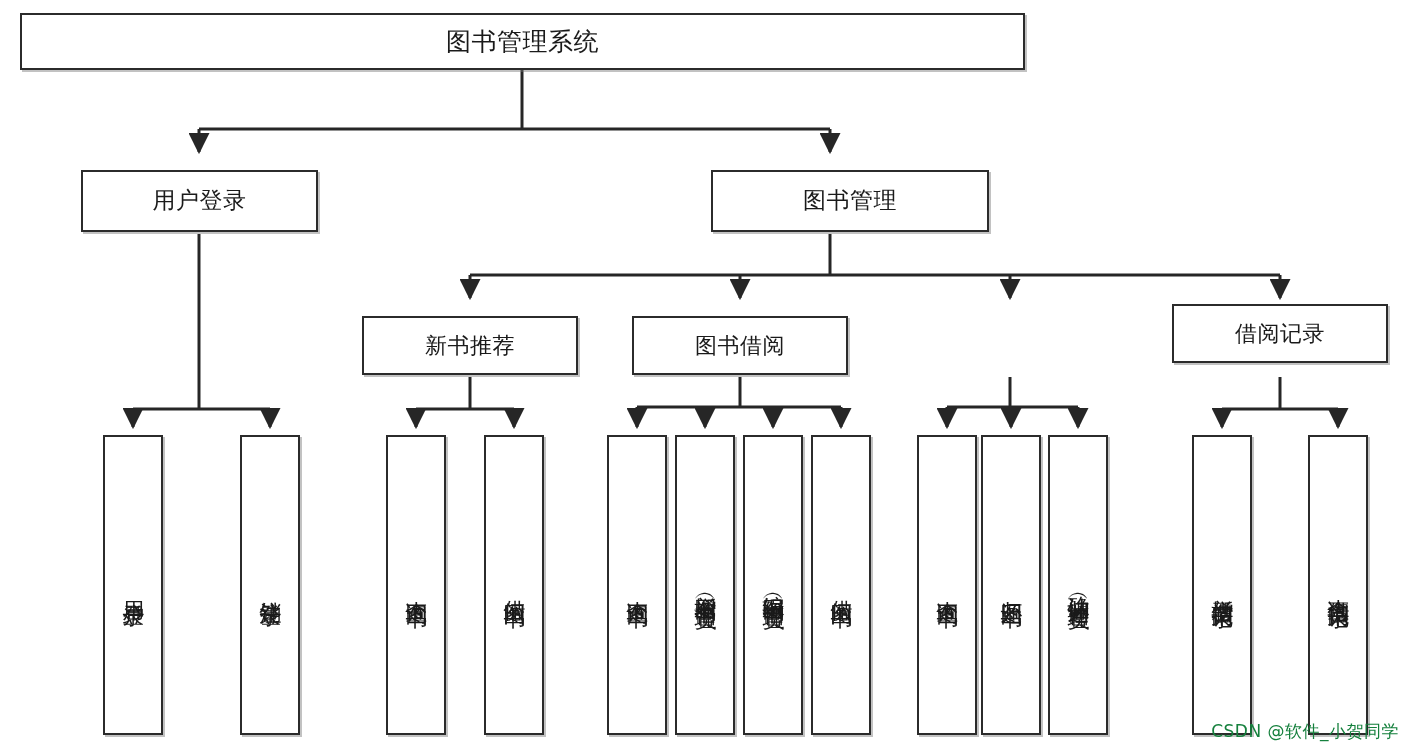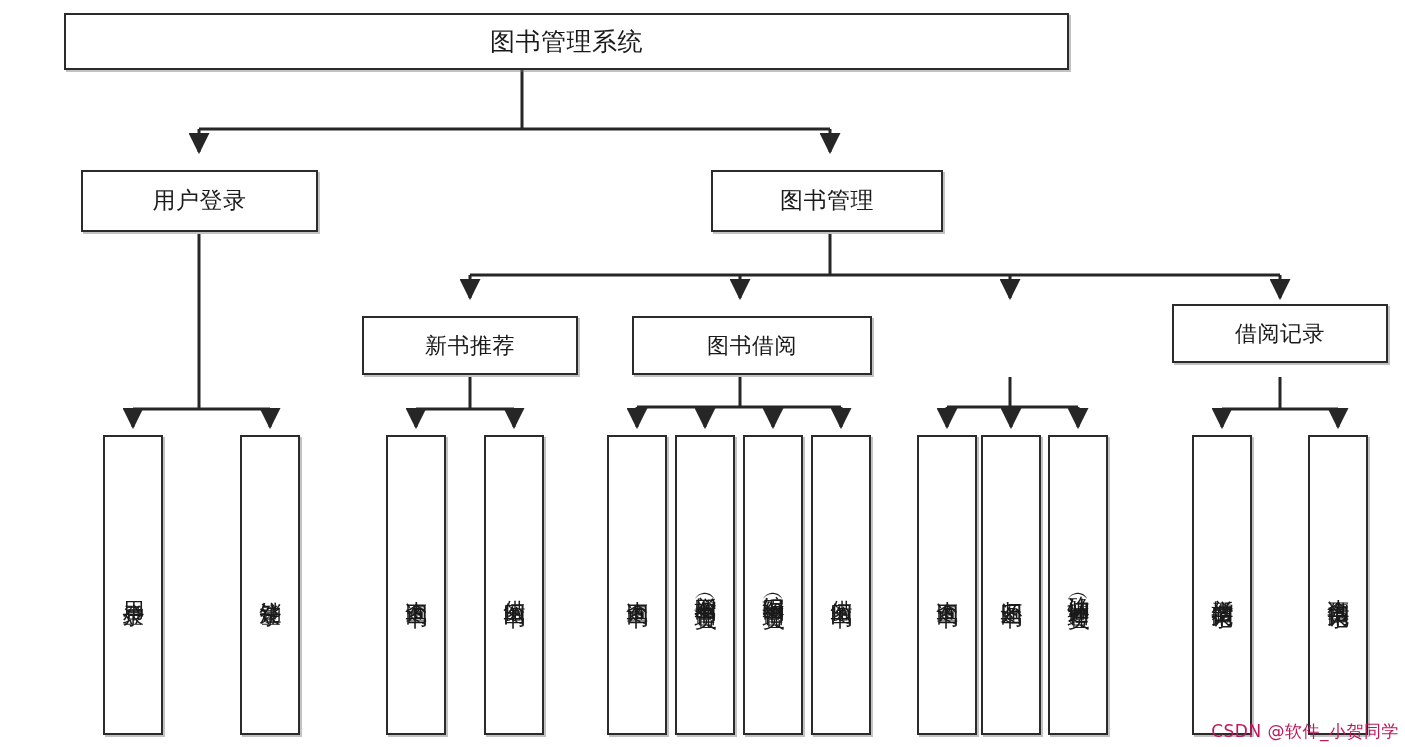--- a/index.html
+++ b/index.html
@@ -58,21 +58,21 @@
     font-size: 22px;
     line-height: 1.22;
     letter-spacing: 2px;
     white-space: nowrap;
   }
   .watermark {
     position: absolute;
     right: 6px;
     bottom: 4px;
     font-size: 17px;
-    color: #be185d;
+    color: #15803d;
     z-index: 5;
     white-space: nowrap;
     letter-spacing: 0.5px;
   }
 </style>
 </head>
 <body>
 
 <div id="diagram">
 
@@ -119,35 +119,35 @@
       <path d="M 1011 407 L 1011 427" marker-end="url(#arrow)"></path>
       <path d="M 1078 407 L 1078 427" marker-end="url(#arrow)"></path>
 
       <path d="M 1280 377 L 1280 409"></path>
       <path d="M 1222 409 L 1338 409"></path>
       <path d="M 1222 409 L 1222 427" marker-end="url(#arrow)"></path>
       <path d="M 1338 409 L 1338 427" marker-end="url(#arrow)"></path>
     </g>
   </svg>
 
-  <div class="node root" style="left:20px; top:13px; width:1005px; height:57px;margin-left:44px;">
+  <div class="node root" style="left:20px; top:13px; width:1005px; height:57px;">
     <span class="lbl">图书管理系统</span>
   </div>
 
   <div class="node lvl2" style="left:81px; top:170px; width:237px; height:62px;">
     <span class="lbl">用户登录</span>
   </div>
-  <div class="node lvl2" style="left:711px; top:170px; width:232px; height:62px;">
+  <div class="node lvl2" style="left:711px; top:170px; width:278px; height:62px;">
     <span class="lbl">图书管理</span>
   </div>
 
   <div class="node lvl3" style="left:362px; top:316px; width:216px; height:59px;">
     <span class="lbl">新书推荐</span>
   </div>
-  <div class="node lvl3" style="left:632px; top:316px; width:240px; height:59px;">
+  <div class="node lvl3" style="left:632px; top:316px; width:216px; height:59px;">
     <span class="lbl">图书借阅</span>
   </div>
   <div class="node lvl3" style="left:1172px; top:304px; width:216px; height:59px;">
     <span class="lbl">借阅记录</span>
   </div>
 
   <div class="node leaf" style="left:103px; top:435px; width:60px; height:300px;">
     <span class="lbl">用户登录</span>
   </div>
   <div class="node leaf" style="left:240px; top:435px; width:60px; height:300px;">

